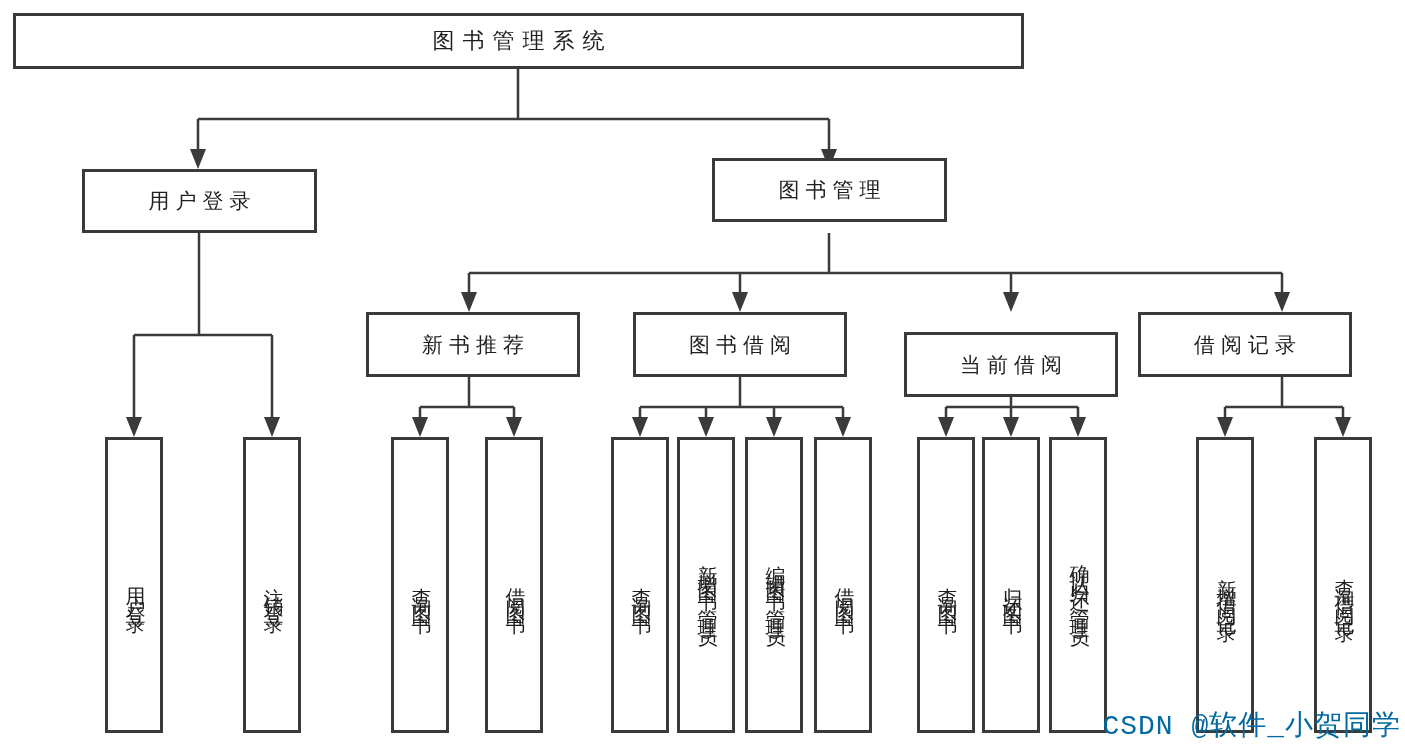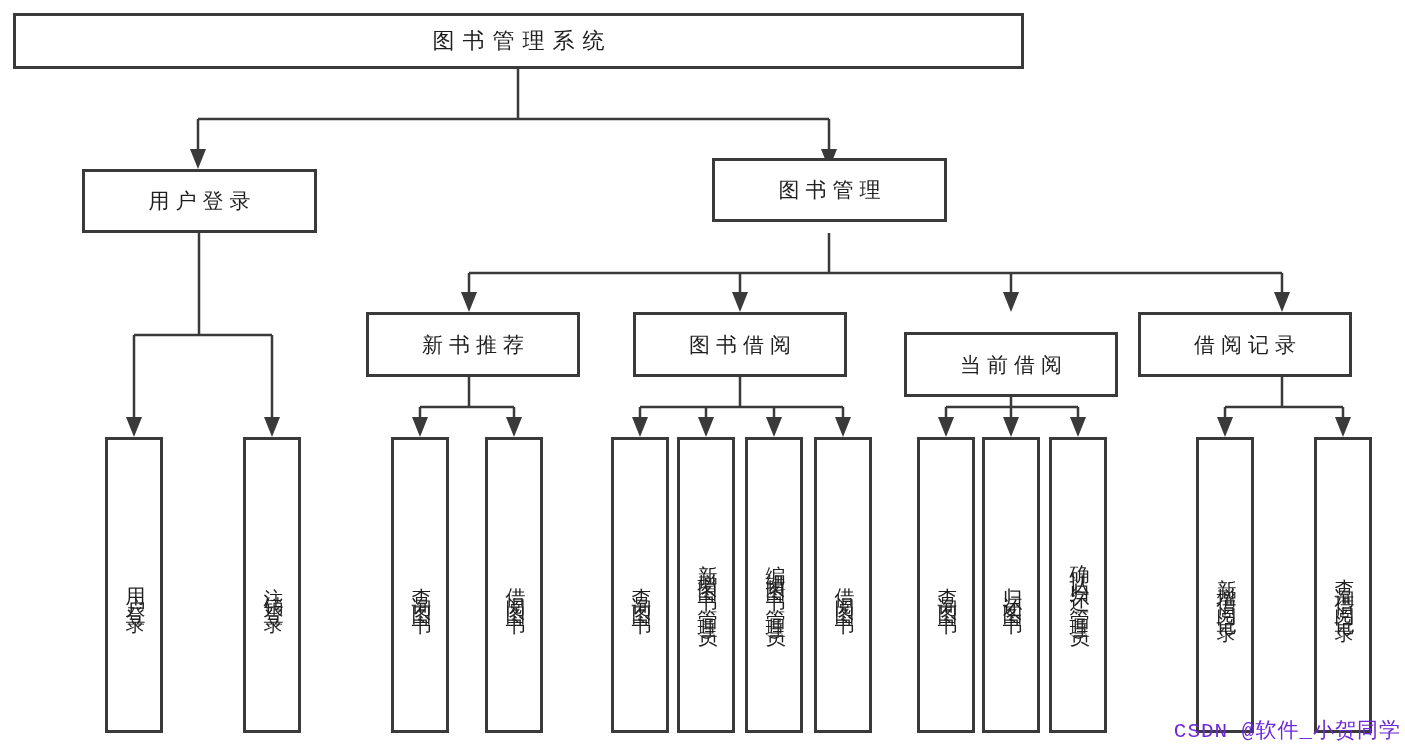--- a/index.html
+++ b/index.html
@@ -35,22 +35,22 @@
     font-size: 20px;
     letter-spacing: 9px;
     line-height: 1;
     padding-top: 9px;
     white-space: nowrap;
   }
   .watermark {
     position: absolute;
     right: 4px;
     bottom: 3px;
-    font-size: 21px;
-    color: #6d28d9;
+    font-size: 28px;
+    color: #0369a1;
     letter-spacing: 1px;
     z-index: 10;
   }
 </style>
 </head>
 <body>
 
 <div class="canvas">
 
   <svg class="connectors" width="1405" height="747" viewBox="0 0 1405 747" xmlns="http://www.w3.org/2000/svg">

